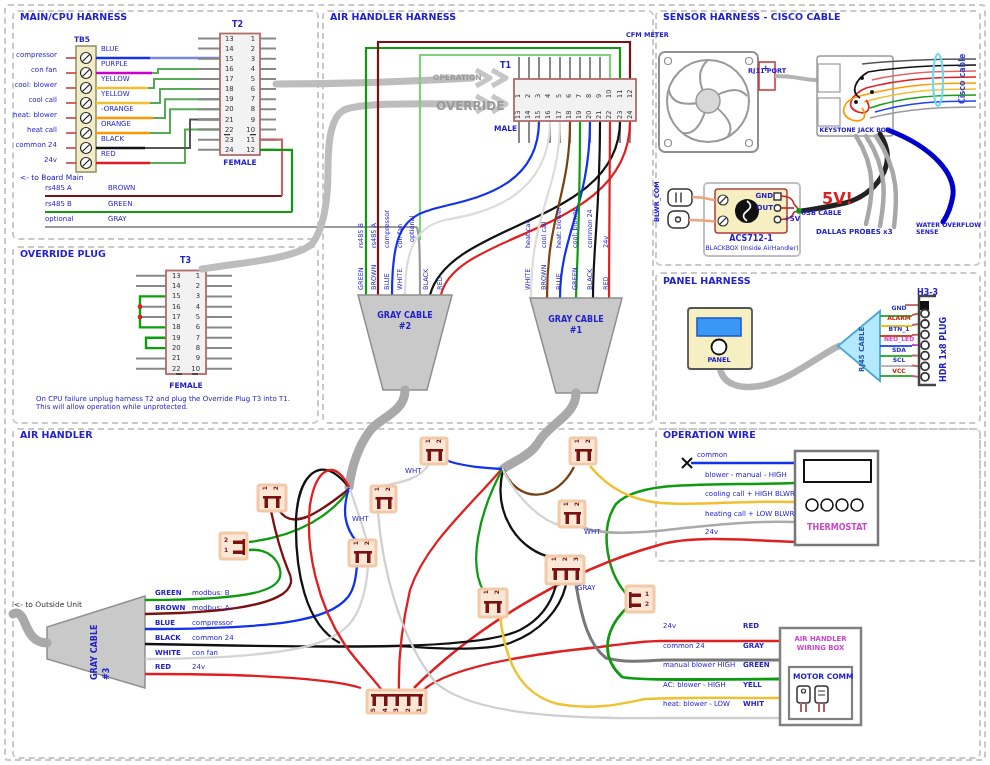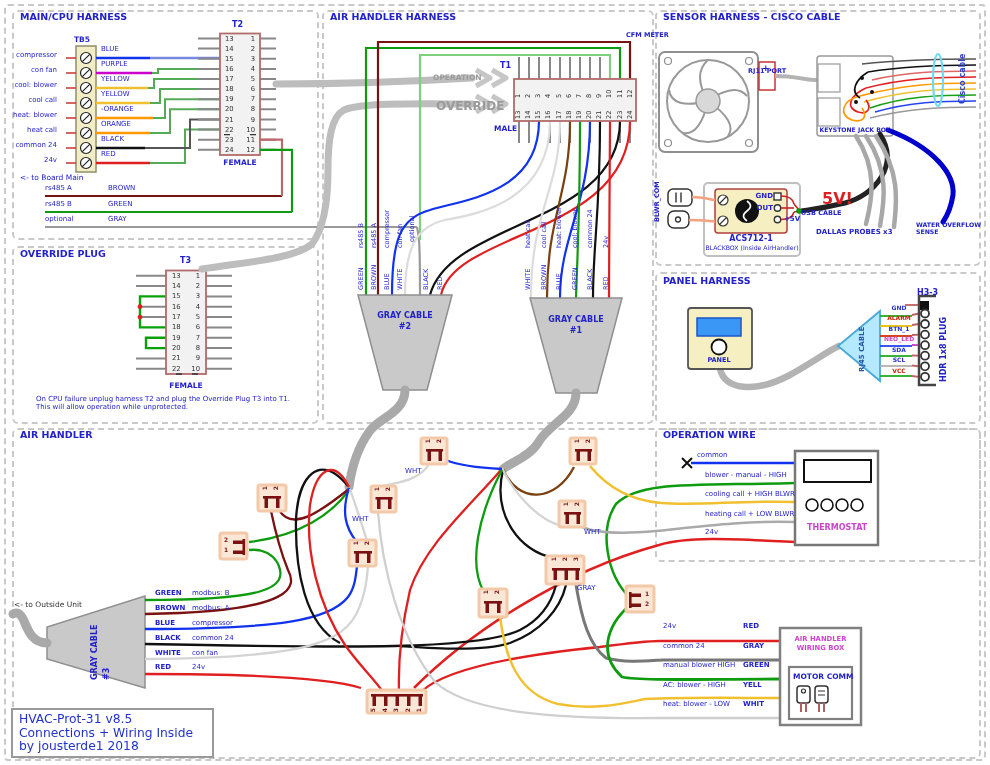--- a/index.html
+++ b/index.html
@@ -765,18 +765,13 @@
       </div>
       <div class="bxrow">
         <span class="bxsig">heat: blower - LOW</span>
         <span class="bxcol">WHIT</span>
       </div>
   </div>
   <span class="lbl mag b ctr" style="left:782px;top:636px;width:77px;font-size:6.8px">AIR HANDLER</span>
   <span class="lbl mag b ctr" style="left:782px;top:645px;width:77px;font-size:6.8px">WIRING BOX</span>
   <span class="lbl b" style="left:793px;top:673px;font-size:7.5px">MOTOR COMM</span>
 
-  <div class="tblock">
-    <div>HVAC-Prot-31 v8.5</div>
-    <div>Connections + Wiring Inside</div>
-    <div>by jousterde1  2018</div>
-  </div>
 </div>
 
 </body></html>

